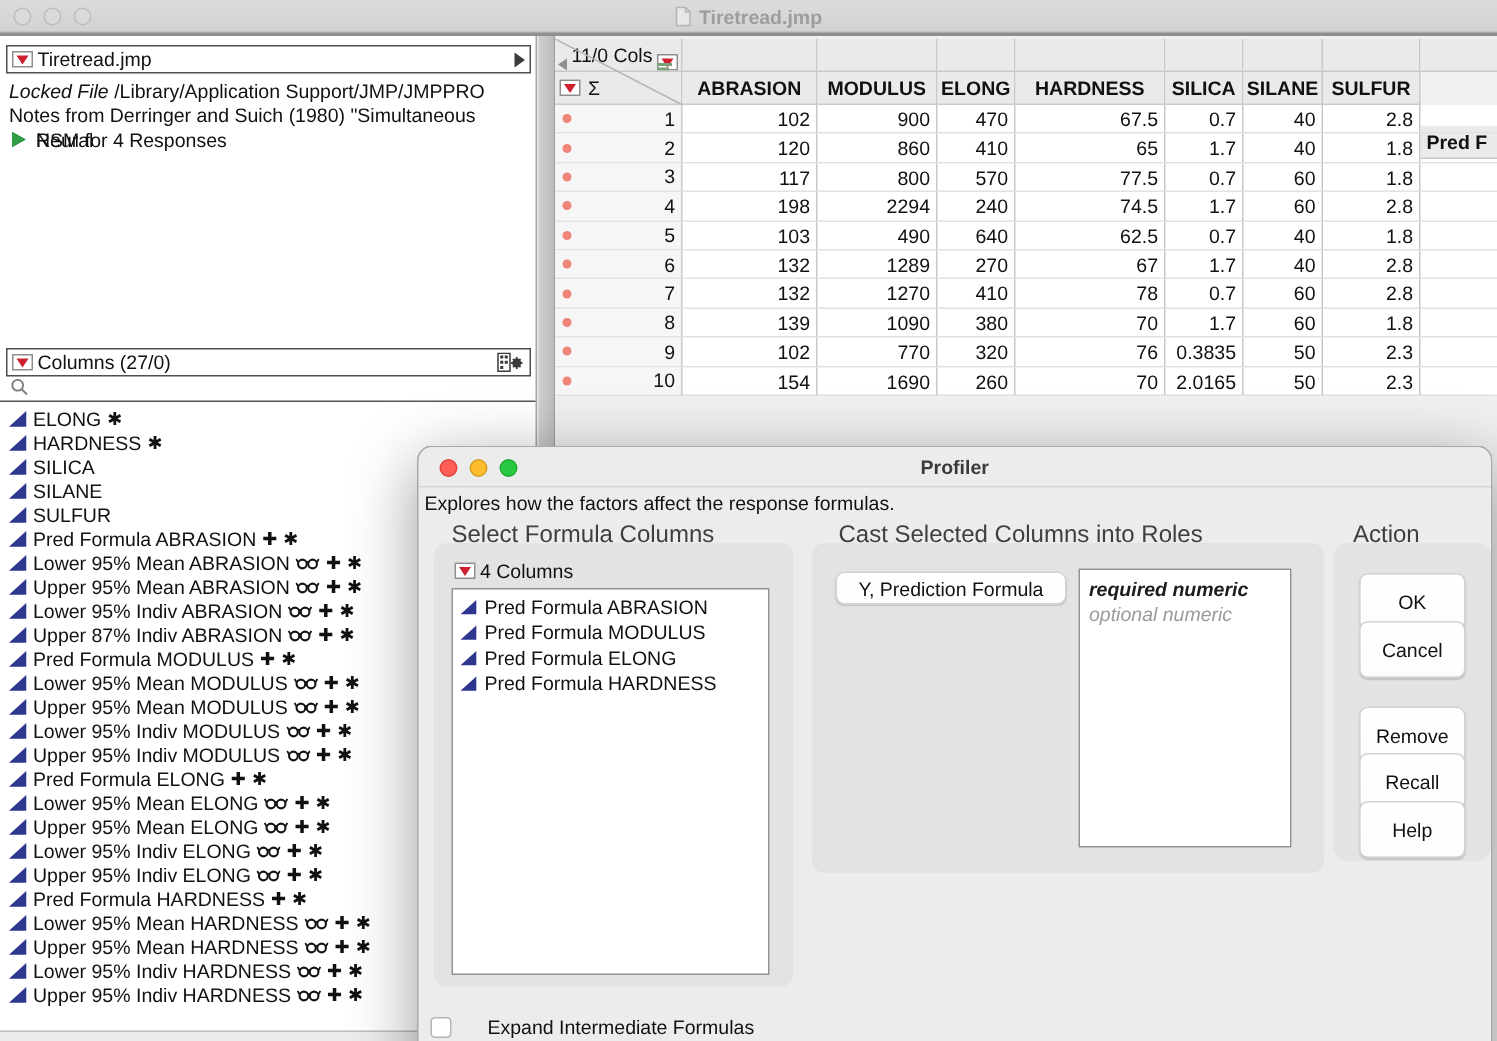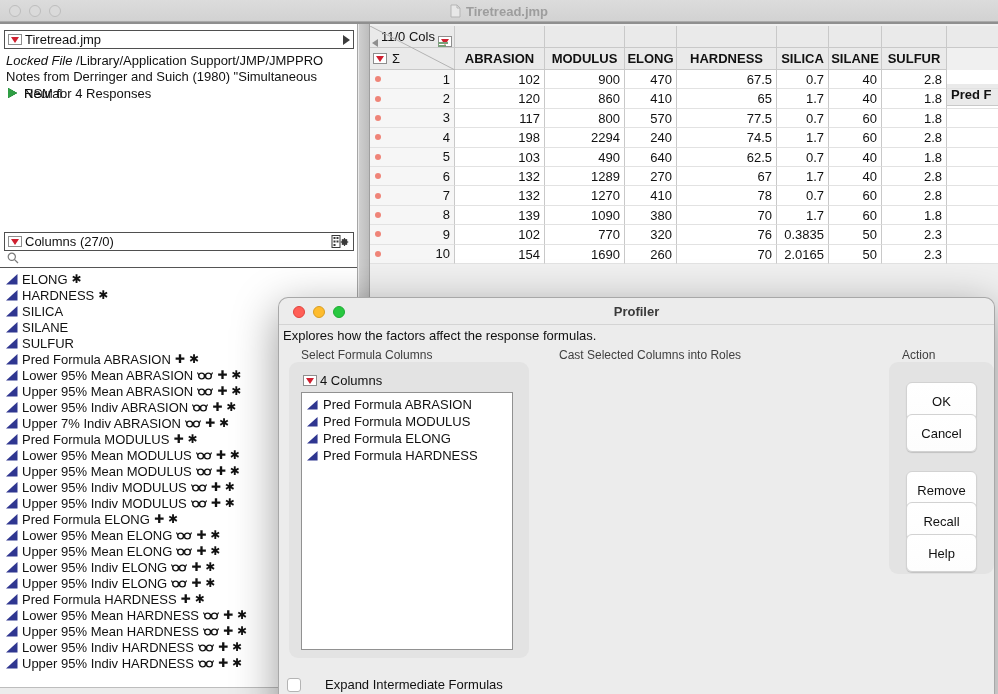--- a/index.html
+++ b/index.html
@@ -68,21 +68,21 @@
 
   
   .dialog { position:absolute; left:278px; top:273px; width:717px; height:421px; background:#ececec;
     border:1px solid #a8a8a8; border-bottom:none; border-radius:10px 10px 0 0;
     box-shadow:0 12px 45px rgba(0,0,0,.4); overflow:hidden;margin-top:24px; }
   .dlg-titlebar { position:relative; height:27px; border-bottom:1px solid #d4d4d4; }
   .dlg-lights { position:absolute; left:14px; top:8px; display:flex; gap:8px; }
   .l-red{background:#ff5f57;border:1px solid #e0443e;} .l-yel{background:#febc2e;border:1px solid #d89e24;} .l-grn{background:#28c840;border:1px solid #1eac34;}
   .dlg-title { position:absolute; left:0; right:0; top:0; height:27px; display:flex; align-items:center; justify-content:center; font-weight:bold; color:#3a3a3a; }
   .dlg-desc { position:absolute; left:4px; top:30px; }
-  .sect-label { position:absolute; top:50px; font-size:12px; color:#3f3f3f; }
+  .sect-label { position:absolute; top:50px; font-size:16px; color:#3f3f3f; }
   .panel { position:absolute; background:#e3e3e3; border-radius:9px; }
   .sel-panel { left:10px; top:64px; width:240px; height:296px; }
   .cast-panel { left:262px; top:64px; width:342px; height:220px; }
   .act-panel { left:610px; top:64px; width:105px; height:212px; }
   .four-cols { position:absolute; left:14px; top:11px; display:flex; align-items:center; gap:3px; }
   .white-box { background:#fff; border:1px solid #919191; }
   .sel-list { position:absolute; left:12px; top:30px; width:212px; height:258px; padding:3px 0; }
   .sel-list .fitem { height:17px; display:flex; align-items:center; gap:5px; padding-left:5px; white-space:nowrap; }
   .mac-btn { background:linear-gradient(#ffffff,#fdfdfd); border:1px solid #d2d2d2; border-radius:6px;
     box-shadow:0 1px 1px rgba(0,0,0,.15); display:flex; align-items:center; justify-content:center; color:#111; }
@@ -253,21 +253,21 @@
             <path d="M7.3 5.2 Q8 3.9 8.7 5.2" fill="none" stroke="#141414" stroke-width="1.2"></path>
             <path d="M1.8 5 L0.4 2.6 M14.2 5 L15.6 2.6" stroke="#141414" stroke-width="1.2"></path>
           </svg>
         <span class="sfx">✚</span>
         <span class="sfx">✱</span>
       </li>
         <li>
         <svg class="blue-tri" width="12" height="12" viewBox="0 0 12 12">
             <polygon points="0,11.5 11.5,11.5 11.5,1" fill="#2f3690"></polygon>
           </svg>
-        <span>Upper 7% Indiv ABRASION</span>
+        <span>Upper 87% Indiv ABRASION</span>
         <svg width="16" height="10" viewBox="0 0 16 10">
             <circle cx="4.6" cy="6" r="2.9" fill="none" stroke="#141414" stroke-width="1.4"></circle>
             <circle cx="11.4" cy="6" r="2.9" fill="none" stroke="#141414" stroke-width="1.4"></circle>
             <path d="M7.3 5.2 Q8 3.9 8.7 5.2" fill="none" stroke="#141414" stroke-width="1.2"></path>
             <path d="M1.8 5 L0.4 2.6 M14.2 5 L15.6 2.6" stroke="#141414" stroke-width="1.2"></path>
           </svg>
         <span class="sfx">✚</span>
         <span class="sfx">✱</span>
       </li>
         <li>
@@ -698,20 +698,27 @@
         </div>
           <div class="fitem">
           <svg class="blue-tri" width="11" height="11" viewBox="0 0 12 12">
               <polygon points="0,11.5 11.5,11.5 11.5,1" fill="#2f3690"></polygon>
             </svg>
           <span>Pred Formula HARDNESS</span>
         </div>
       </div>
     </div>
 
+    <div class="panel cast-panel">
+      <div class="mac-btn role-btn">Y, Prediction Formula</div>
+      <div class="white-box roles-box">
+        <div class="req">required numeric</div>
+        <div class="opt">optional numeric</div>
+      </div>
+    </div>
 
     <div class="panel act-panel">
       <div class="mac-btn act-btn b-ok">OK</div>
       <div class="mac-btn act-btn b-cancel">Cancel</div>
       <div class="mac-btn act-btn b-remove">Remove</div>
       <div class="mac-btn act-btn b-recall">Recall</div>
       <div class="mac-btn act-btn b-help">Help</div>
     </div>
 
     <div class="chk-row chk1">

